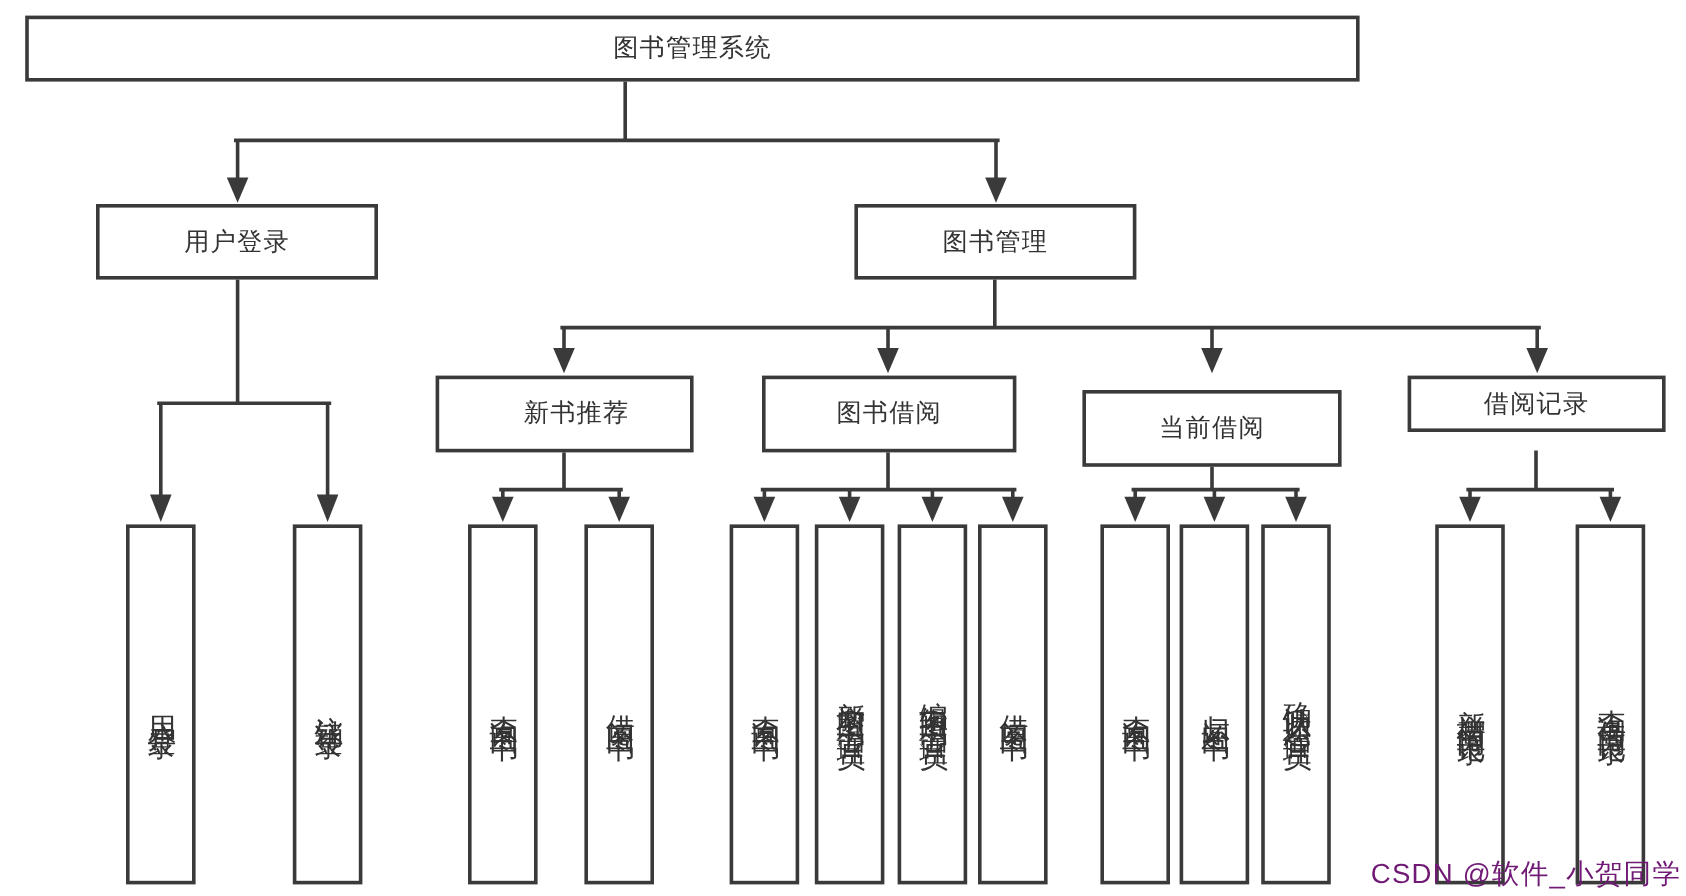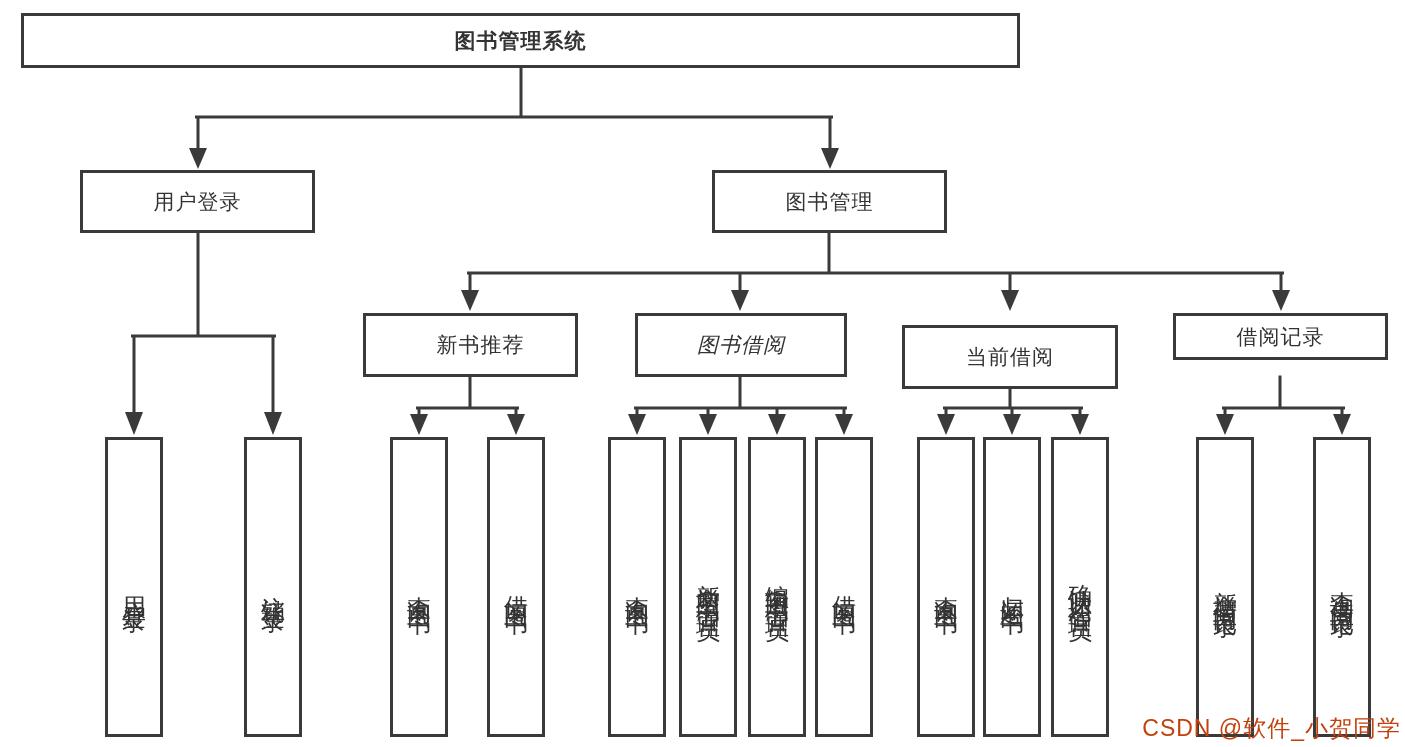--- a/index.html
+++ b/index.html
@@ -23,25 +23,25 @@
     box-sizing: border-box;
     border: 3px solid #3a3a3a;
     background: #ffffff;
     display: flex;
     align-items: center;
     justify-content: center;
     text-align: center;
     line-height: 1.2;
   }
   .h-box { font-size: 21px; letter-spacing: 1px; }
-  .root-box  { left: 21px;   top: 13px;  width: 999px; height: 55px; font-weight: bold; }
+  .root-box  { left: 21px;   top: 13px;  width: 1112px; height: 55px; }
   .l2-a      { left: 80px;   top: 170px; width: 235px; height: 63px; }
   .l2-b      { left: 712px;  top: 170px; width: 235px; height: 63px; }
   .l3-a      { left: 363px;  top: 313px; width: 215px; height: 64px; padding-left: 20px; }
-  .l3-b      { left: 635px;  top: 313px; width: 212px; height: 64px; font-style: italic; }
+  .l3-b      { left: 635px;  top: 313px; width: 212px; height: 64px; }
   .l3-c      { left: 902px;  top: 325px; width: 216px; height: 64px; align-items: center; }
   .l3-d      { left: 1173px; top: 313px; width: 215px; height: 47px; }
   .v-box {
     top: 437px;
     width: 58px;
     height: 300px;
     writing-mode: vertical-rl;
     text-orientation: mixed;
     font-size: 24px;
     letter-spacing: 5px;
@@ -58,21 +58,21 @@
   .leaf-9  { left: 917px; }
   .leaf-10 { left: 983px; }
   .leaf-11 { left: 1051px; }
   .leaf-12 { left: 1196px; }
   .leaf-13 { left: 1313px; }
   .watermark {
     position: absolute;
     right: 4px;
     bottom: 3px;
     font-size: 23px;
-    color: #c2410c;
+    color: #701a75;
     letter-spacing: 1px;
     white-space: nowrap;
     margin-left: 32px;
   }
   .line { stroke: #3a3a3a; stroke-width: 3; fill: none; }
   .arrowhead { fill: #3a3a3a; stroke: none; }
 </style>
 </head>
 <body>
 

